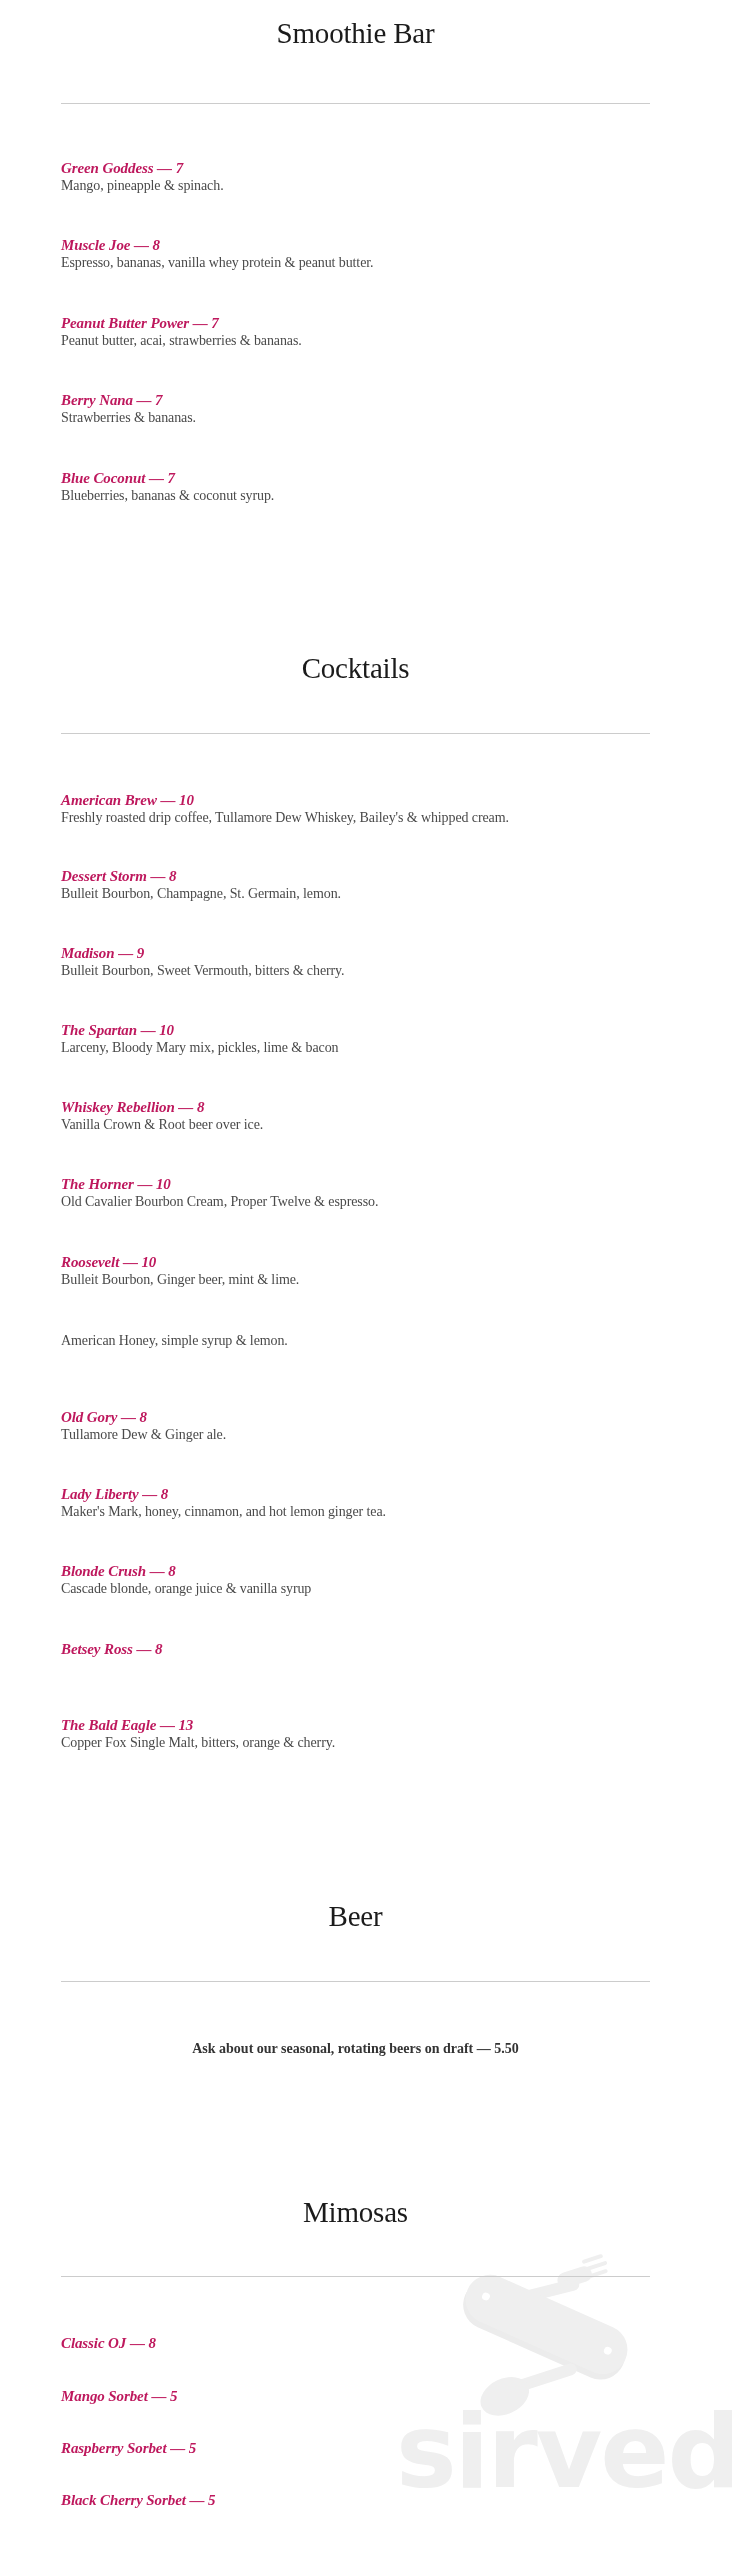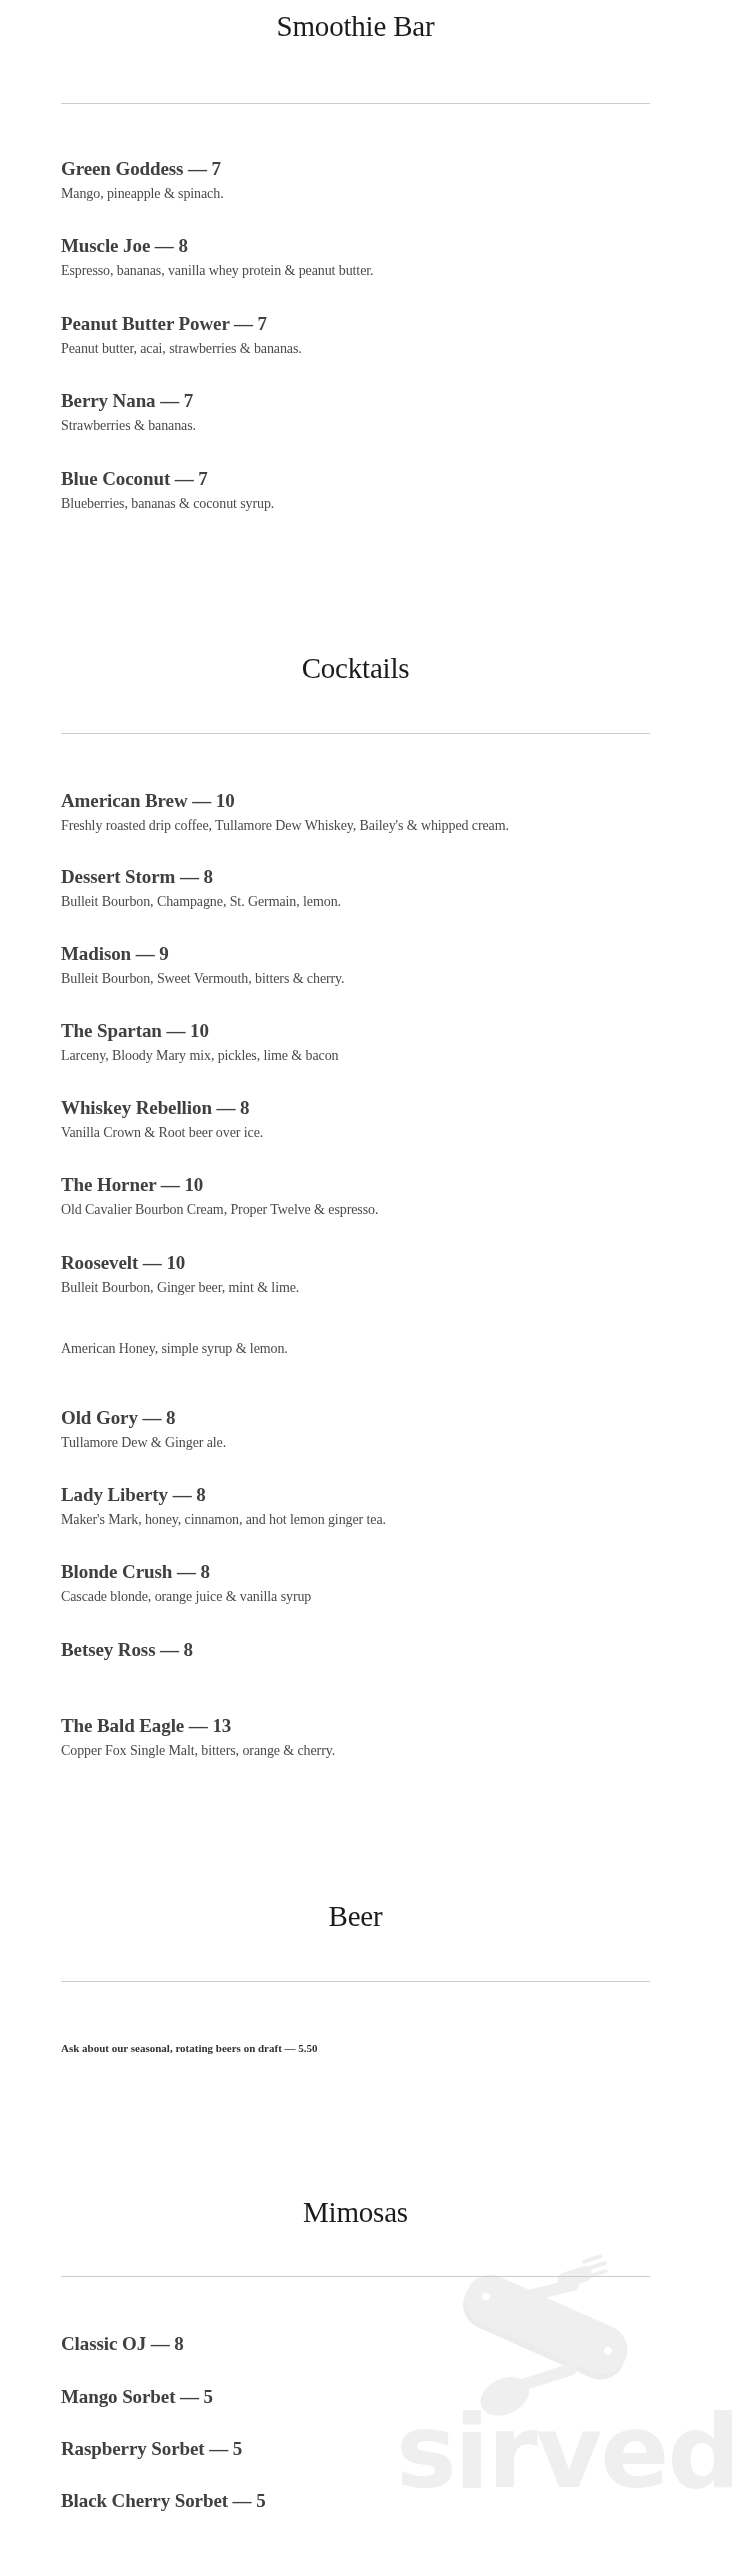--- a/index.html
+++ b/index.html
@@ -4,36 +4,36 @@
 <style>
   html, body { margin: 0; padding: 0; background: #ffffff; }
   body { width: 735px; height: 2576px; position: relative; overflow: hidden;
          font-family: "Liberation Serif", "DejaVu Serif", serif; color: #333333; }
   .section-title { position: absolute; left: 61px; width: 589px; text-align: center;
          font-size: 29px; line-height: 29px; font-weight: normal; color: #1b1b1b; margin: 0;
          letter-spacing: -0.2px; }
   .divider { position: absolute; left: 61px; width: 589px; height: 0; border: 0;
          border-top: 1px solid #cccccc; margin: 0; }
   .item { position: absolute; left: 61px; width: 589px; }
-  .item-name { display: block; font-weight: bold; font-size: 19px; line-height: 15.7px;
-         color: #404040; white-space: nowrap; letter-spacing: -0.1px; }
+  .item-name { display: block; font-weight: bold; font-size: 15px; line-height: 15.7px;
+         color: #be185d; white-space: nowrap; letter-spacing: -0.1px; font-style: italic; }
   .item-desc { display: block; font-size: 14px; line-height: 14.7px; color: #4a4a4a;
-         margin-top: 10px; white-space: nowrap; letter-spacing: -0.1px; }
-  .beer-note { position: absolute; left: 61px; width: 589px; 
-         font-weight: bold; font-size: 11px; line-height: 15.7px; color: #333333; }
+         margin-top: 2px; white-space: nowrap; letter-spacing: -0.1px; }
+  .beer-note { position: absolute; left: 61px; width: 589px; text-align: center;
+         font-weight: bold; font-size: 14px; line-height: 15.7px; color: #333333; }
   .watermark { position: absolute; left: 392px; top: 2254px; width: 304px; height: 255px;
          pointer-events: none; }
   .watermark-text { position: absolute; left: 3.9px; top: 147px; font-family: "DejaVu Sans", sans-serif;
          font-weight: bold; font-size: 102px; line-height: 102px; color: #efefef; letter-spacing: -2px; }
 </style>
 </head>
 <body>
 
 <section>
-  <h2 class="section-title" style="top:12px">Smoothie Bar</h2>
+  <h2 class="section-title" style="top:19px">Smoothie Bar</h2>
   <hr class="divider" style="top:103px">
   <div class="item" style="top:161px">
     <span class="item-name">Green Goddess — 7</span>
     <span class="item-desc">Mango, pineapple &amp; spinach.</span>
   </div>
   <div class="item" style="top:238px">
     <span class="item-name">Muscle Joe — 8</span>
     <span class="item-desc">Espresso, bananas, vanilla whey protein &amp; peanut butter.</span>
   </div>
   <div class="item" style="top:316px">

